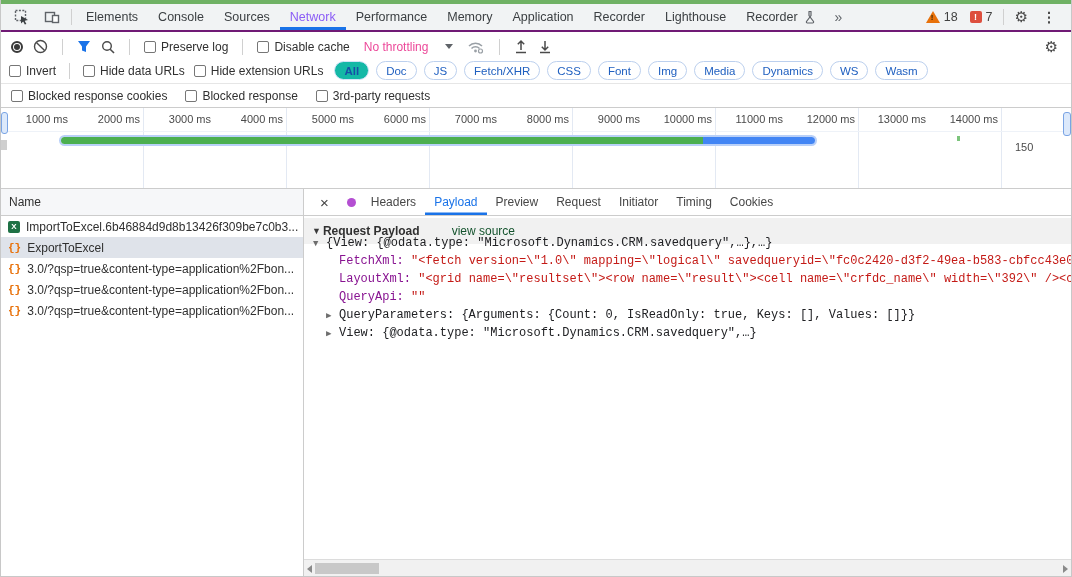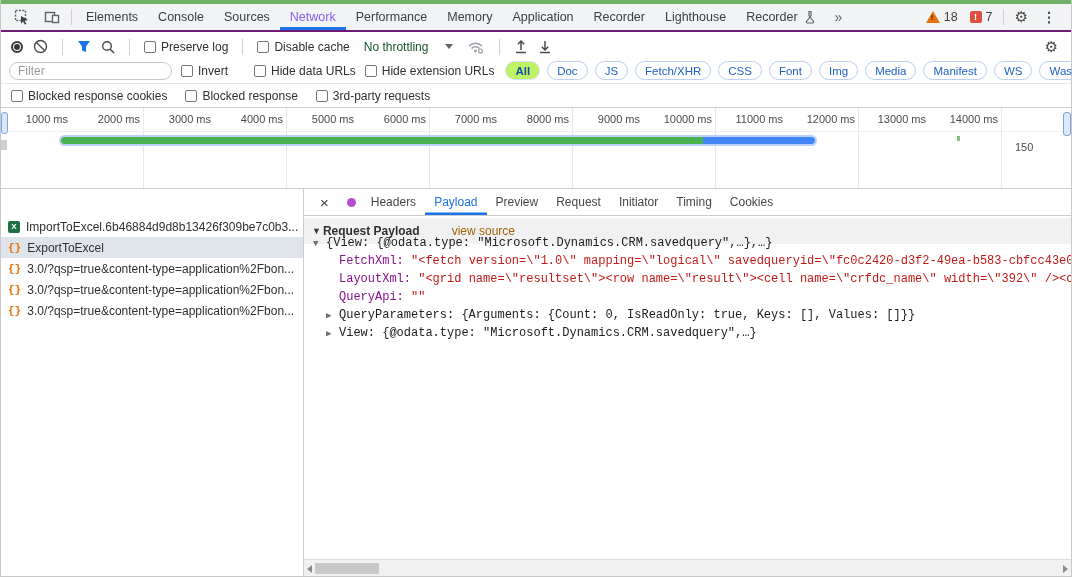--- a/index.html
+++ b/index.html
@@ -31,36 +31,36 @@
   .kebab { font-size:14px; font-weight:bold; color:#4a4a4a; padding:0 7px; display:flex; align-items:center; }
 
   
   .toolbar2 { top:32px; height:30px; background:#fff; border-bottom:1px solid #e6e6e6;
               display:flex; align-items:center; padding-left:10px; gap:10px; font-size:12px; }
   .rec-btn { width:12px; height:12px; border:2px solid #3a3a3a; border-radius:50%;
              display:flex; align-items:center; justify-content:center; }
   .rec-btn i { width:6px; height:6px; background:#3a3a3a; border-radius:50%; }
   .ck { display:flex; align-items:center; gap:5px; white-space:nowrap; }
   .box { width:12px; height:12px; border:1px solid #767676; border-radius:2px; background:#fff; flex:0 0 auto; }
-  .select { display:flex; align-items:center; gap:17px; padding:0 4px; color:#14532d; }
+  .select { display:flex; align-items:center; gap:17px; padding:0 4px; color:#ec4899; }
   .caret { width:0; height:0; border-left:4px solid transparent; border-right:4px solid transparent;
            border-top:5px solid #5f6368; }
   .toolbar2 .right-gear { margin-left:auto; margin-right:6px; }
 
   
   .filterrow { top:58px; height:26px; background:#fff; border-bottom:1px solid #e6e6e6;
                display:flex; align-items:center; padding-left:8px; gap:9px; font-size:12px; }
   .filter-input { width:163px; height:18px; border:1px solid #c8c8c8; border-radius:10px;
                   padding:0 8px; font-size:12px; color:#303030; outline:none;
                   font-family:"Liberation Sans",sans-serif; }
   .filter-input::placeholder { color:#9a9a9a; }
   .chips { display:flex; align-items:center; gap:7px; margin-left:2px; }
   .chip { height:19px; display:flex; align-items:center; padding:0 9px; border:1px solid #bcd0ee;
           border-radius:10px; color:#2060c0; font-size:11.5px; white-space:nowrap; }
-  .chip.active { background:#bef264; border-color:#d5e4f9; color:#174ea6; font-weight:bold; }
+  .chip.active { background:#14b8a6; border-color:#d5e4f9; color:#174ea6; font-weight:bold; }
 
   
   .checkrow { top:84px; height:24px; background:#fff; border-bottom:1px solid #cccccc;
               display:flex; align-items:center; padding-left:10px; gap:18px; font-size:12px; }
 
   
   .overview { top:108px; height:81px; background:#fff; border-bottom:1px solid #cccccc; overflow:hidden; }
   .grid-lines { position:absolute; inset:0;
      background:repeating-linear-gradient(to right, transparent 0px, transparent 70.5px, #e3e9f3 70.5px, #e3e9f3 71.5px); }
   .label-line { position:absolute; left:0; right:0; top:23px; border-bottom:1px solid #eef2f8; }
@@ -97,21 +97,21 @@
               font-size:8px; font-weight:bold; display:flex; align-items:center; justify-content:center; }
   .ic-json { color:#e8710a; font-family:"Liberation Mono",monospace; font-weight:bold; font-size:11px; flex:0 0 auto; }
 
   
   .rightpanel { position:absolute; top:216px; left:302px; right:0; bottom:0; background:#fff;
                 border-left:1px solid #cccccc; overflow:hidden; }
   .payload-hdr { position:absolute; top:2px; left:0; right:0; height:26px; background:#f1f1f1;
                  display:flex; align-items:center; padding-left:8px; font-size:12px; }
   .payload-hdr .arr { font-size:9px; color:#3a3a3a; margin-right:2px; }
   .payload-hdr b { color:#303030; }
-  .view-src { margin-left:32px; color:#a16207; }
+  .view-src { margin-left:32px; color:#14532d; }
   .ptree { position:absolute; top:18px; left:0; right:0; font-family:"Liberation Mono",monospace;
            font-size:12px; color:#202124; }
   .pline { height:18px; line-height:18px; white-space:nowrap; overflow:hidden; }
   .pl-root { padding-left:9px; }
   .pl-child { padding-left:35px; }
   .pl-coll { padding-left:22px; }
   .tri { display:inline-block; width:13px; color:#6e6e6e; font-size:9px; }
   .k { color:#881391; }
   .v { color:#c41a16; }
 
@@ -225,21 +225,20 @@
         <line x1="2" y1="13.5" x2="12" y2="13.5" stroke="#4a4a4a" stroke-width="1.5"></line>
       </svg>
     <svg class="ic" width="14" height="15" viewBox="0 0 14 15">
         <path d="M7 2 V11 M3.8 7.8 7 11 l3.2-3.2" fill="none" stroke="#4a4a4a" stroke-width="1.5"></path>
         <line x1="2" y1="13.5" x2="12" y2="13.5" stroke="#4a4a4a" stroke-width="1.5"></line>
       </svg>
     <span class="gear right-gear">⚙</span>
   </div>
 
   <div class="row-abs filterrow">
-    <input class="filter-input" placeholder="Filter" style="">
     <span class="ck">
       <span class="box"></span>
       <span>Invert</span>
     </span>
     <span class="vdiv"></span>
     <span class="ck">
       <span class="box"></span>
       <span>Hide data URLs</span>
     </span>
     <span class="ck">
@@ -248,21 +247,21 @@
     </span>
     <span class="chips">
       <span class="chip active">All</span>
       <span class="chip">Doc</span>
       <span class="chip">JS</span>
       <span class="chip">Fetch/XHR</span>
       <span class="chip">CSS</span>
       <span class="chip">Font</span>
       <span class="chip">Img</span>
       <span class="chip">Media</span>
-      <span class="chip">Manifest</span>
+      <span class="chip">Dynamics</span>
       <span class="chip">WS</span>
       <span class="chip">Wasm</span>
 
     </span>
   </div>
 
   <div class="row-abs checkrow">
     <span class="ck">
       <span class="box"></span>
       <span>Blocked response cookies</span>
@@ -298,20 +297,23 @@
     <div class="ovw-bar">
       <div class="seg-green"></div>
       <div class="seg-blue"></div>
     </div>
     <div class="mini-mark"></div>
     <div class="handle-l"></div>
     <div class="handle-l2"></div>
     <div class="handle-r"></div>
   </div>
 
+  <div class="name-hdr">
+    <span>Name</span>
+  </div>
   <div class="dtabs">
     <span class="close-x">×</span>
     <span class="pdot"></span>
     <div class="dtab">Headers</div>
     <div class="dtab active">Payload</div>
     <div class="dtab">Preview</div>
     <div class="dtab">Request</div>
     <div class="dtab">Initiator</div>
     <div class="dtab">Timing</div>
     <div class="dtab">Cookies</div>

